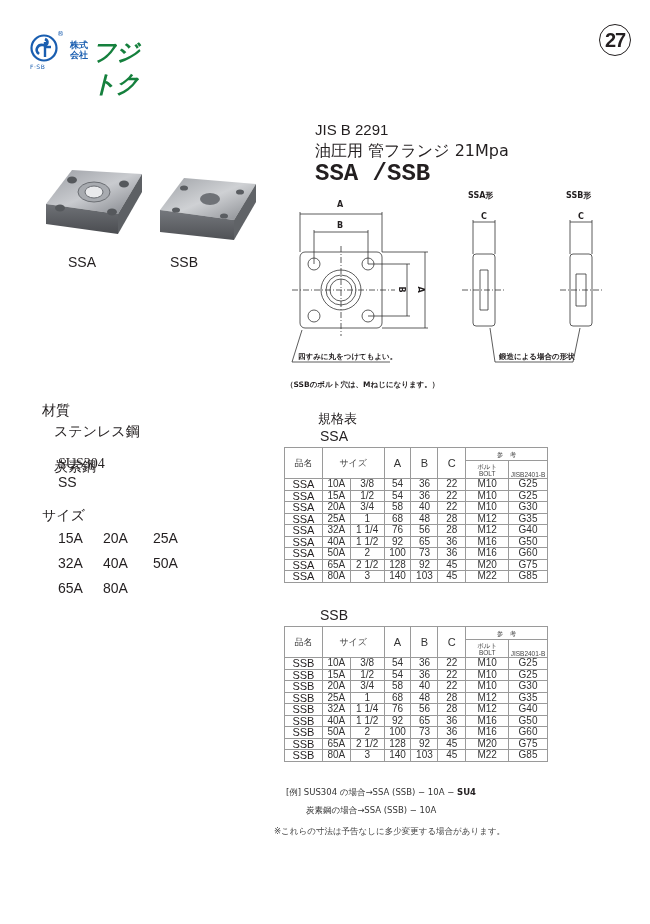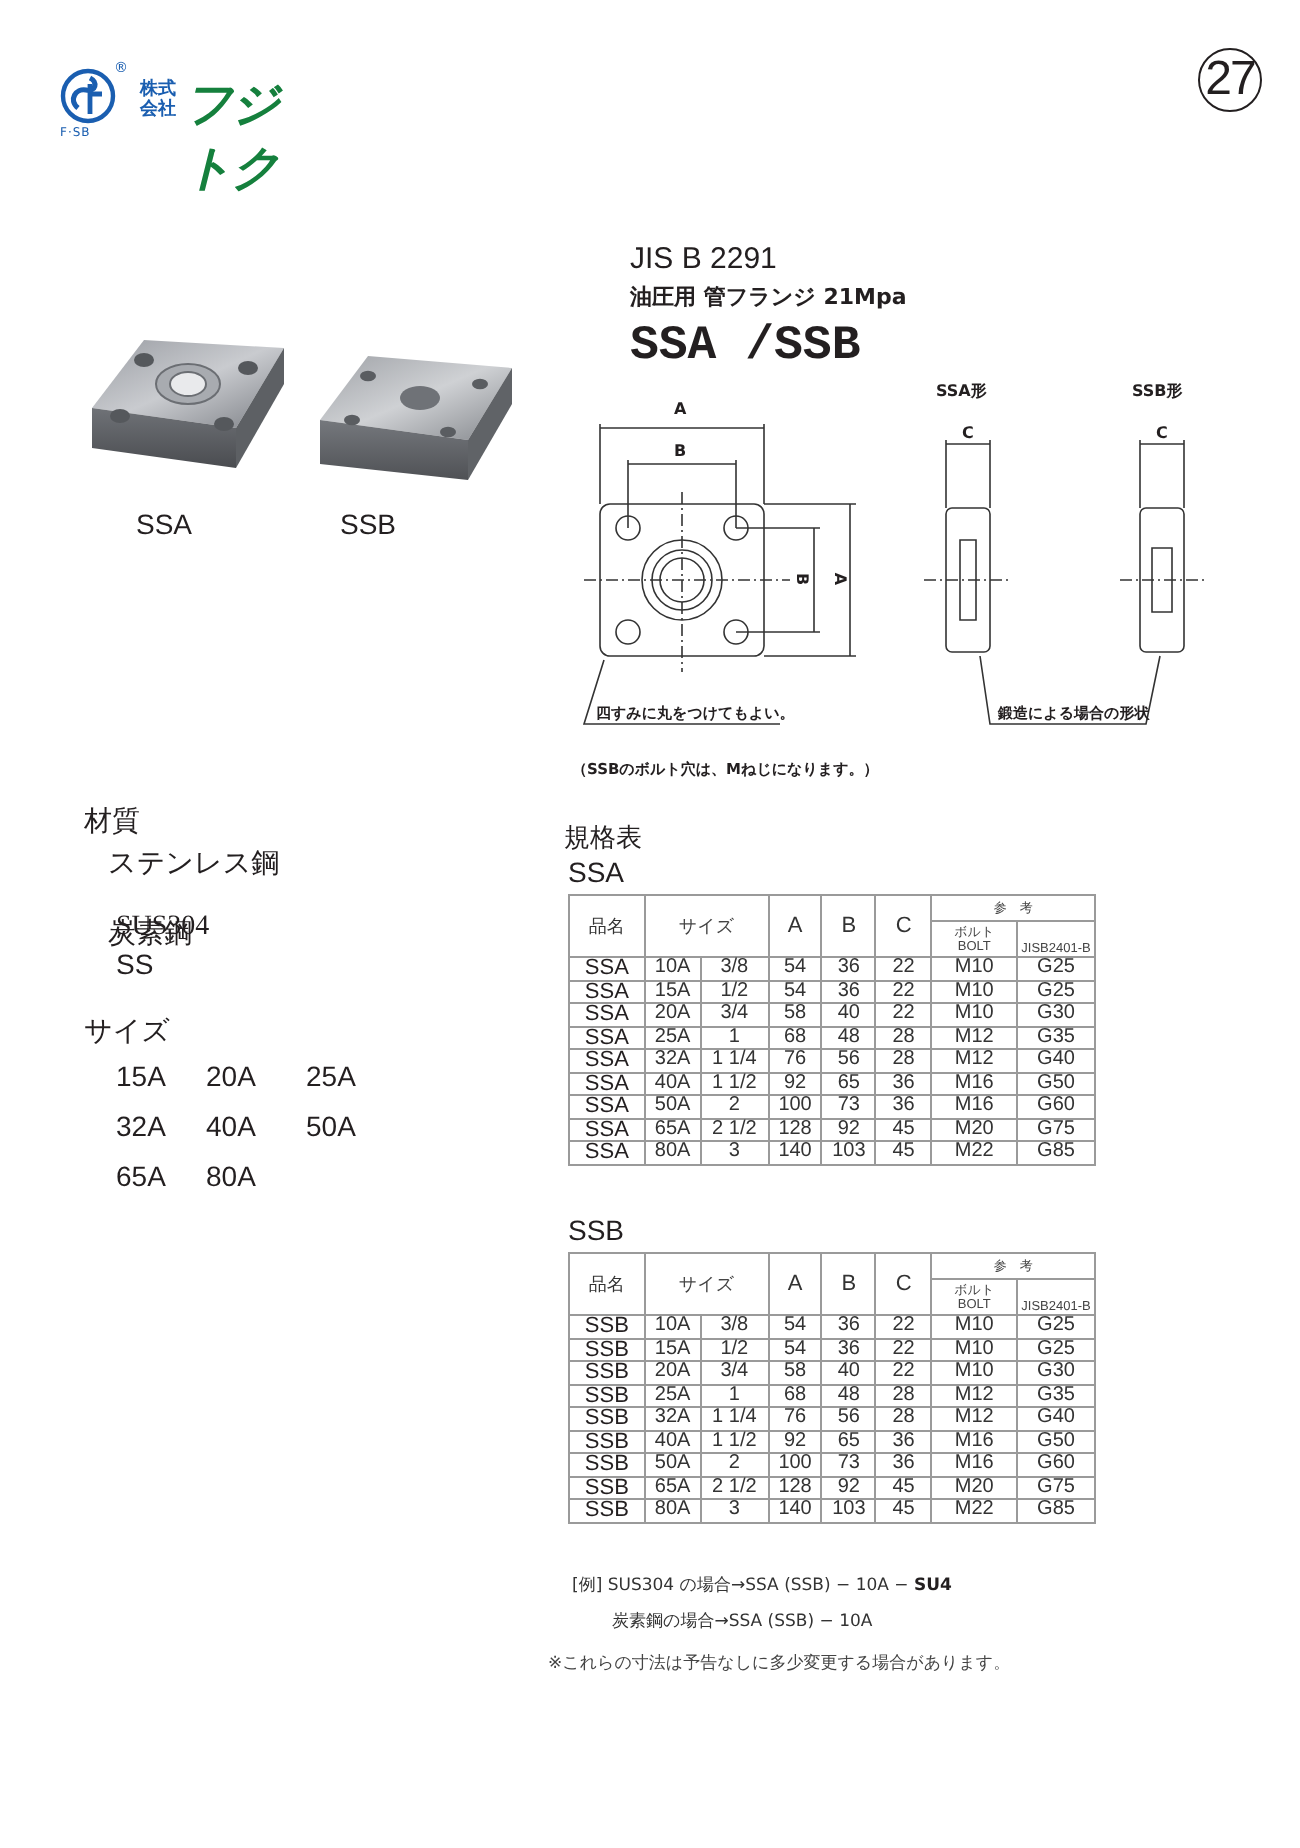--- a/index.html
+++ b/index.html
@@ -9,41 +9,41 @@
 
   
   .logo { left:30px; top:32px; width:130px; height:40px; }
   .logo-mark { position:absolute; left:0; top:2px; width:28px; height:28px; }
   .logo-reg { position:absolute; left:27px; top:-2px; font-size:7px; color:#1a5eb0; }
   .logo-fsb { position:absolute; left:0; top:31px; font-size:6px; color:#1a5eb0; letter-spacing:0.5px; }
   .logo-kk { position:absolute; left:40px; top:8px; font-size:9px; line-height:10px; color:#1a5eb0; font-weight:bold; width:22px; }
   .logo-name { position:absolute; left:62px; top:4px; font-size:24px; font-weight:bold; font-style:italic; color:#15803d; letter-spacing:-1px; }
 
   .page-num { left:599px; top:24px; width:30px; height:30px; border:1.5px solid #231f20; border-radius:50%;
-              font-size:24px; line-height:30px; text-align:center; font-family:"Liberation Sans", sans-serif; letter-spacing:-1px; }
+              font-size:20px; line-height:30px; text-align:center; font-family:"Liberation Sans", sans-serif; letter-spacing:-1px;font-weight:bold; }
 
   
   .std { left:315px; top:121px; font-size:15px; font-family:"Liberation Sans", sans-serif; }
-  .subtitle { left:315px; top:141px; font-size:11px;font-weight:bold; }
+  .subtitle { left:315px; top:141px; font-size:16px; }
   .model { left:315px; top:160px; font-size:24px; font-weight:bold; font-family:Liberation Mono, monospace; }
 
   
   .photo { position:absolute; }
   .photo-label { font-size:14px; font-family:"Liberation Sans", sans-serif; }
 
   
   .spec { font-size:14px; }
 
   
   .diagram { left:290px; top:190px; width:340px; height:205px; }
   .dlabel { position:absolute; font-size:8px; font-weight:bold; }
   .note-lbl { position:absolute; font-size:7.5px; font-weight:bold; }
 
   
-  .tbl-title { font-size:13px; }
+  .tbl-title { font-size:13px;margin-left:36px; }
   table.spec-tbl { position:absolute; border-collapse:collapse; font-family:"Liberation Sans", sans-serif; }
   table.spec-tbl td { border:1px solid #9a9a9a; text-align:center; padding:0; height:10.5px; line-height:10px; font-size:10px; color:#333; }
   table.spec-tbl td.name { font-size:11px; color:#231f20; }
   table.spec-tbl td.hdr { font-size:8.5px; color:#444; }
   table.spec-tbl td.hdr-big { font-size:11px; color:#333; }
   table.spec-tbl td.tiny { font-size:6.5px; line-height:7px; color:#444; }
   .frac { font-size:10px;margin-left:12px; }
 
   .example { font-size:8.5px; color:#333; }
   .example b { color:#231f20; }

